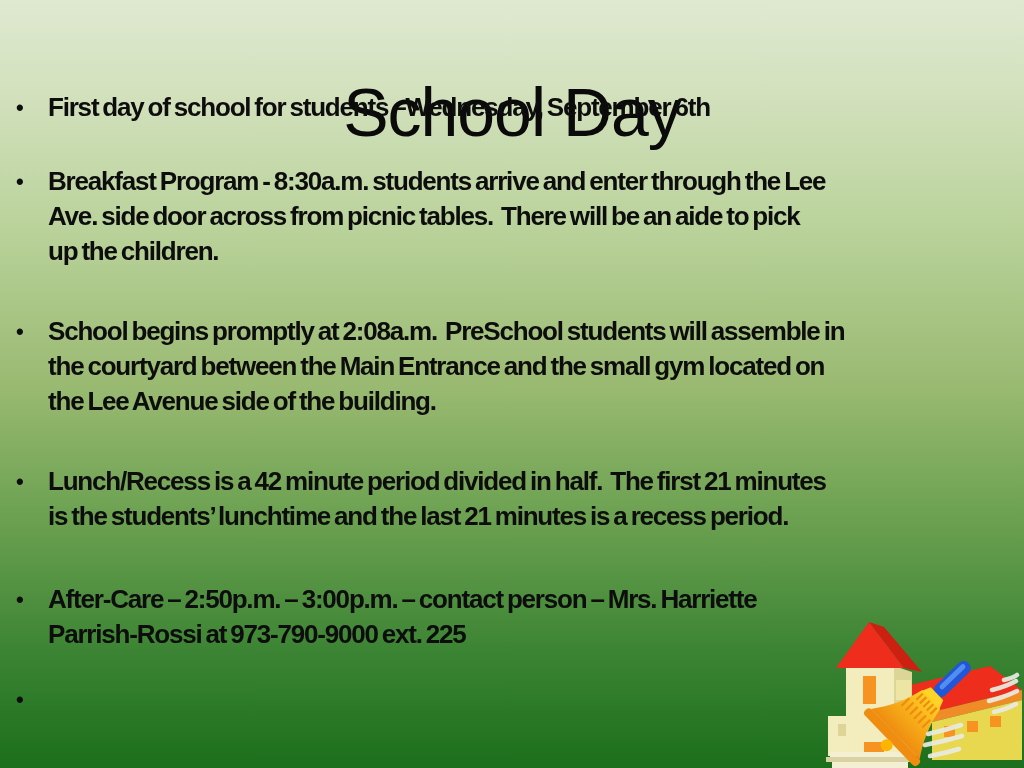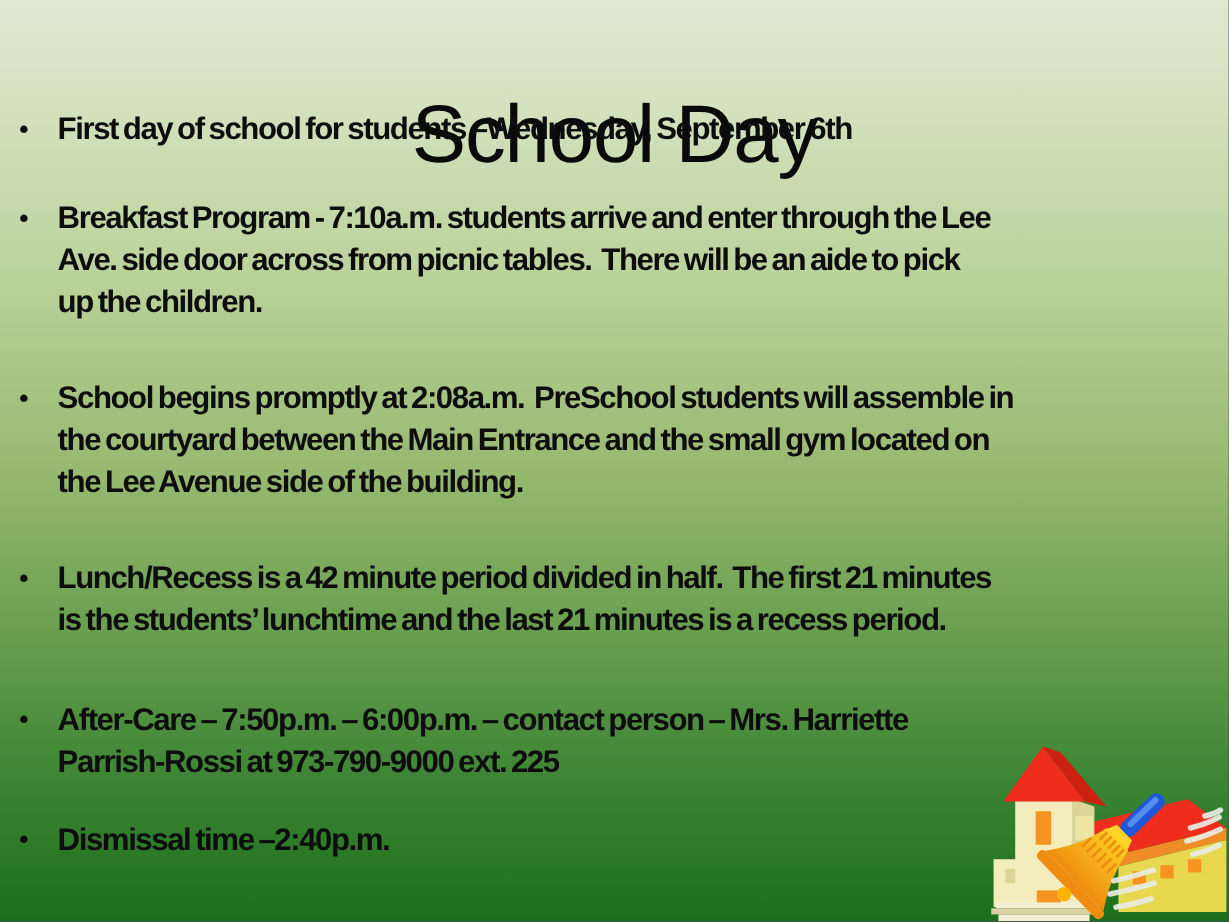--- a/index.html
+++ b/index.html
@@ -72,47 +72,46 @@
 
   <h1 class="title">School Day</h1>
 
   <div class="bullet b1">
     <span class="dot">•</span>
     <span class="text">First day of school for students –Wednesday, September 6th</span>
   </div>
 
   <div class="bullet b2">
     <span class="dot">•</span>
-    <span class="text">Breakfast Program - 7:10a.m. students arrive and enter through the Lee
+    <span class="text">Breakfast Program - 8:30a.m. students arrive and enter through the Lee
 Ave. side door across from picnic tables.  There will be an aide to pick
 up the children.</span>
   </div>
 
   <div class="bullet b3">
     <span class="dot">•</span>
     <span class="text">School begins promptly at 2:08a.m.  PreSchool students will assemble in
 the courtyard between the Main Entrance and the small gym located on
 the Lee Avenue side of the building.</span>
   </div>
 
   <div class="bullet b4">
     <span class="dot">•</span>
     <span class="text">Lunch/Recess is a 42 minute period divided in half.  The first 21 minutes
 is the students’ lunchtime and the last 21 minutes is a recess period.</span>
   </div>
 
   <div class="bullet b5">
     <span class="dot">•</span>
-    <span class="text">After-Care – 7:50p.m. – 6:00p.m. – contact person – Mrs. Harriette
+    <span class="text">After-Care – 2:50p.m. – 3:00p.m. – contact person – Mrs. Harriette
 Parrish-Rossi at 973-790-9000 ext. 225</span>
   </div>
 
   <div class="bullet b6">
     <span class="dot">•</span>
-    <span class="text">Dismissal time –2:40p.m.</span>
   </div>
 
   <svg class="clipart" viewBox="0 0 200 158" aria-hidden="true">
     <defs>
       <linearGradient id="bellGrad" x1="0" y1="0" x2="0" y2="1">
         <stop offset="0" stop-color="#ffcf24"></stop>
         <stop offset="1" stop-color="#ef8d10"></stop>
       </linearGradient>
     </defs>
 

